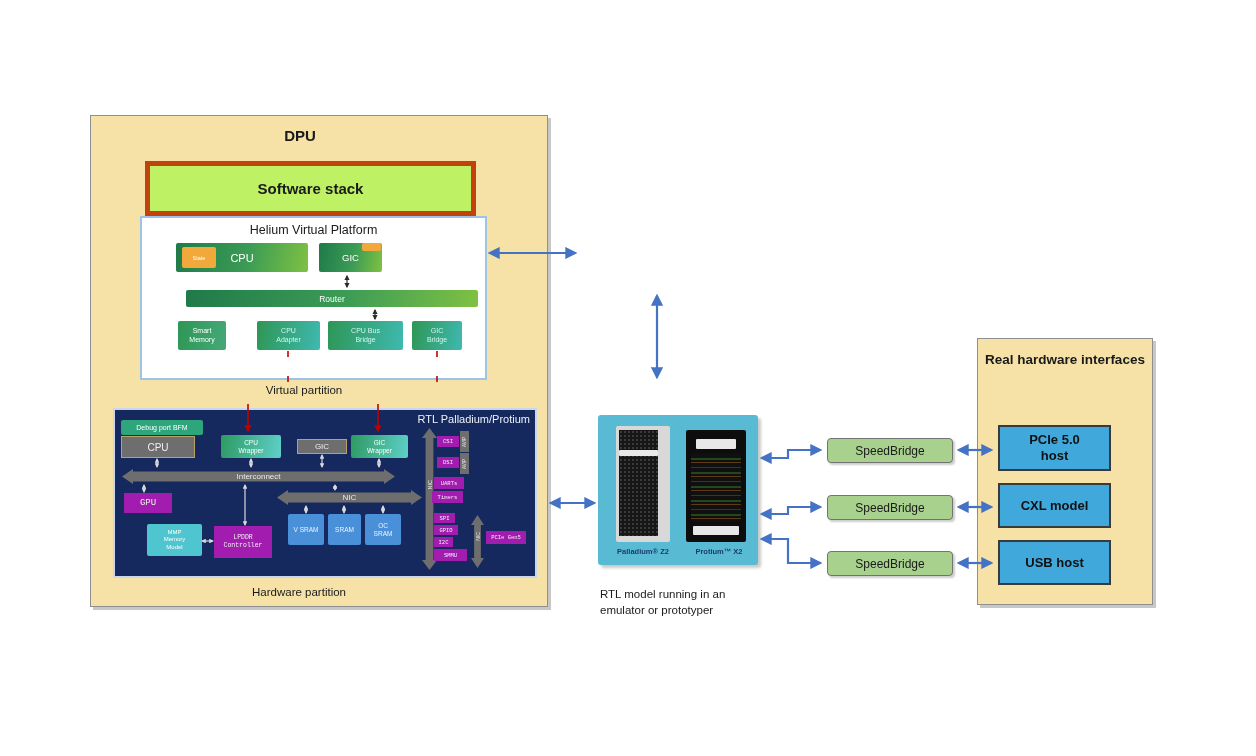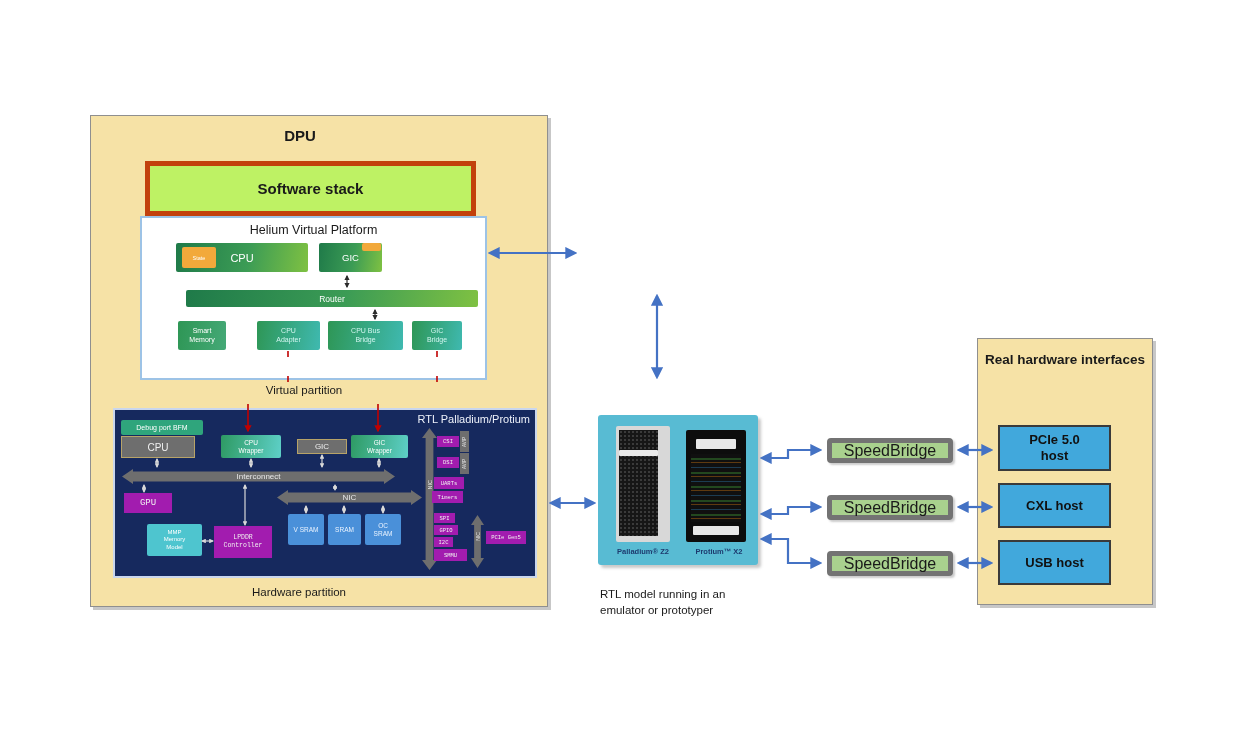--- a/index.html
+++ b/index.html
@@ -25,21 +25,21 @@
   .sram{background:#4A90D9;color:#EAF3FF;border-radius:2px;}
   .bfm{background:#2FA57C;color:#fff;border-radius:2px;}
   
   .hbar{background:#6E6E6E;color:#E8E8E8;display:flex;align-items:center;justify-content:center;
     clip-path:polygon(0 50%,11px 0,11px 16%,calc(100% - 11px) 16%,calc(100% - 11px) 0,100% 50%,calc(100% - 11px) 100%,calc(100% - 11px) 84%,11px 84%,11px 100%);}
   .vbar{background:#6E6E6E;color:#E8E8E8;
     clip-path:polygon(50% 0,100% 10px,76% 10px,76% calc(100% - 10px),100% calc(100% - 10px),50% 100%,0 calc(100% - 10px),24% calc(100% - 10px),24% 10px,0 10px);}
   .vtext{writing-mode:vertical-rl;transform:rotate(180deg);display:block;}
   .vtag{background:#6E6E6E;color:#E8E8E8;}
   
-  .sb{background:#A9D18E;border:5px solid #737373;border-radius:4px;font-size:16px;color:#1a1a1a;box-shadow:2px 2px 2px rgba(110,110,110,.35);}
+  .sb{background:#A9D18E;border:1px solid #737373;border-radius:4px;font-size:12px;color:#1a1a1a;box-shadow:2px 2px 2px rgba(110,110,110,.35);}
   .host{background:#41A8DC;border:2px solid #3A3A3A;font-size:13px;font-weight:700;color:#111;}
   
   .emu{background:#58BBD3;border-radius:3px;box-shadow:3px 3px 3px rgba(120,120,120,.4);}
   .rackL{background:#D8D8D8;border-radius:2px;}
   .rackLin{background-color:#161616;background-image:radial-gradient(#3a3a3a 1px,transparent 1px);background-size:4px 4px;}
   .rackR{background:#0D0D0D;border-radius:2px;}
   .rackRin{background:repeating-linear-gradient(180deg,#101010 0 4px,#23481F 4px 6px,#101010 6px 8px,#5E3A10 8px 9px,#101010 9px 13px,#1C3C52 13px 14px);}
   .strip{background:#E8E8E8;border-radius:1px;}
   .racklabel{font-size:7.5px;font-weight:700;color:#1D3A6E;text-align:center;}
   svg.overlay{position:absolute;left:0;top:0;z-index:50;pointer-events:none;}
@@ -205,21 +205,21 @@
     <span>SpeedBridge</span>
   </div>
 
   <div class="abs rhi" style="left:977px;top:338px;width:176px;height:267px;"></div>
   <div class="abs txt" style="left:985px;top:350px;width:160px;text-align:center;font-size:13.5px;font-weight:700;line-height:1.45;z-index:4;">Real hardware interfaces</div>
 
   <div class="abs host ctr" style="left:998px;top:425px;width:113px;height:46px;z-index:4;line-height:1.25;">
     <span style="display:inline-block;max-width:62px;">PCIe 5.0 host</span>
   </div>
   <div class="abs host ctr" style="left:998px;top:483px;width:113px;height:45px;z-index:4;">
-    <span>CXL host</span>
+    <span>CXL model</span>
   </div>
   <div class="abs host ctr" style="left:998px;top:540px;width:113px;height:45px;z-index:4;">
     <span>USB host</span>
   </div>
 
   <svg class="overlay" width="1256" height="756" viewBox="0 0 1256 756">
     <defs>
       <marker id="mb" viewBox="0 0 10 10" refX="8" refY="5" markerWidth="5.5" markerHeight="5.5" orient="auto-start-reverse">
         <path d="M0,0 L10,5 L0,10 z" fill="#4472C4"></path>
       </marker>

